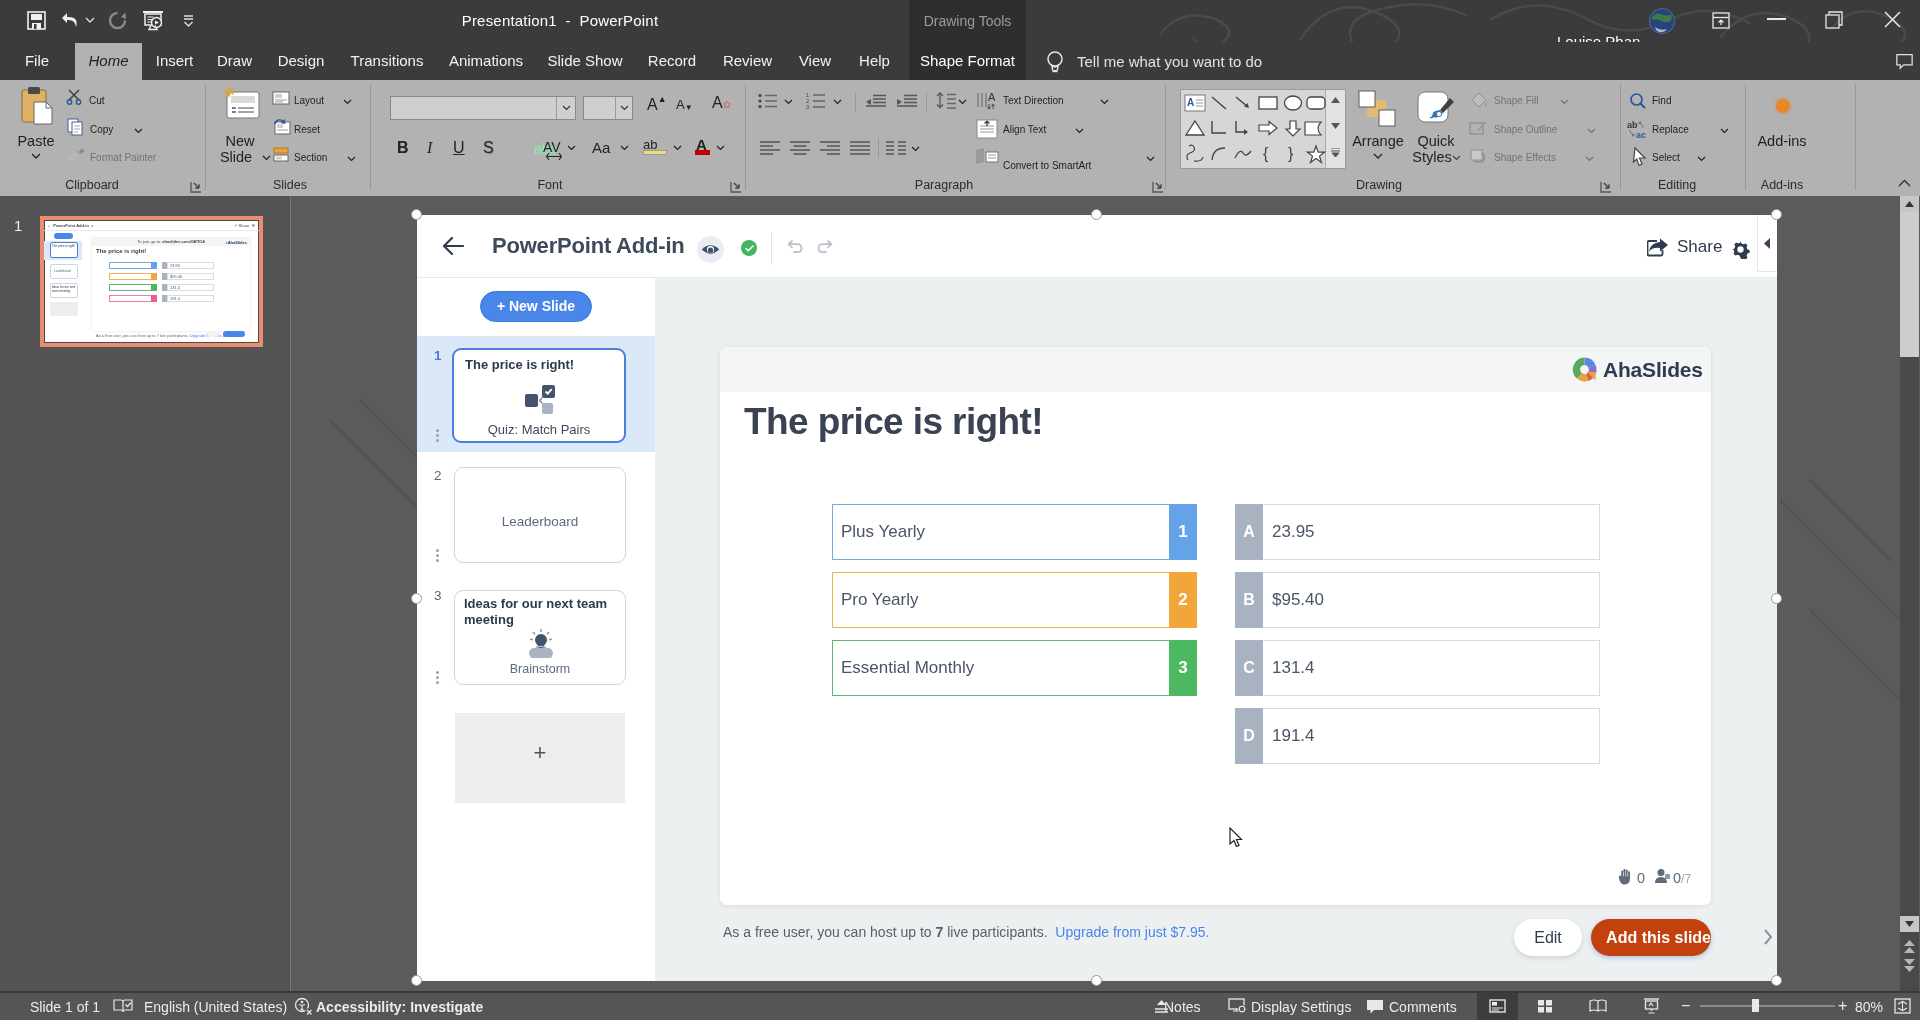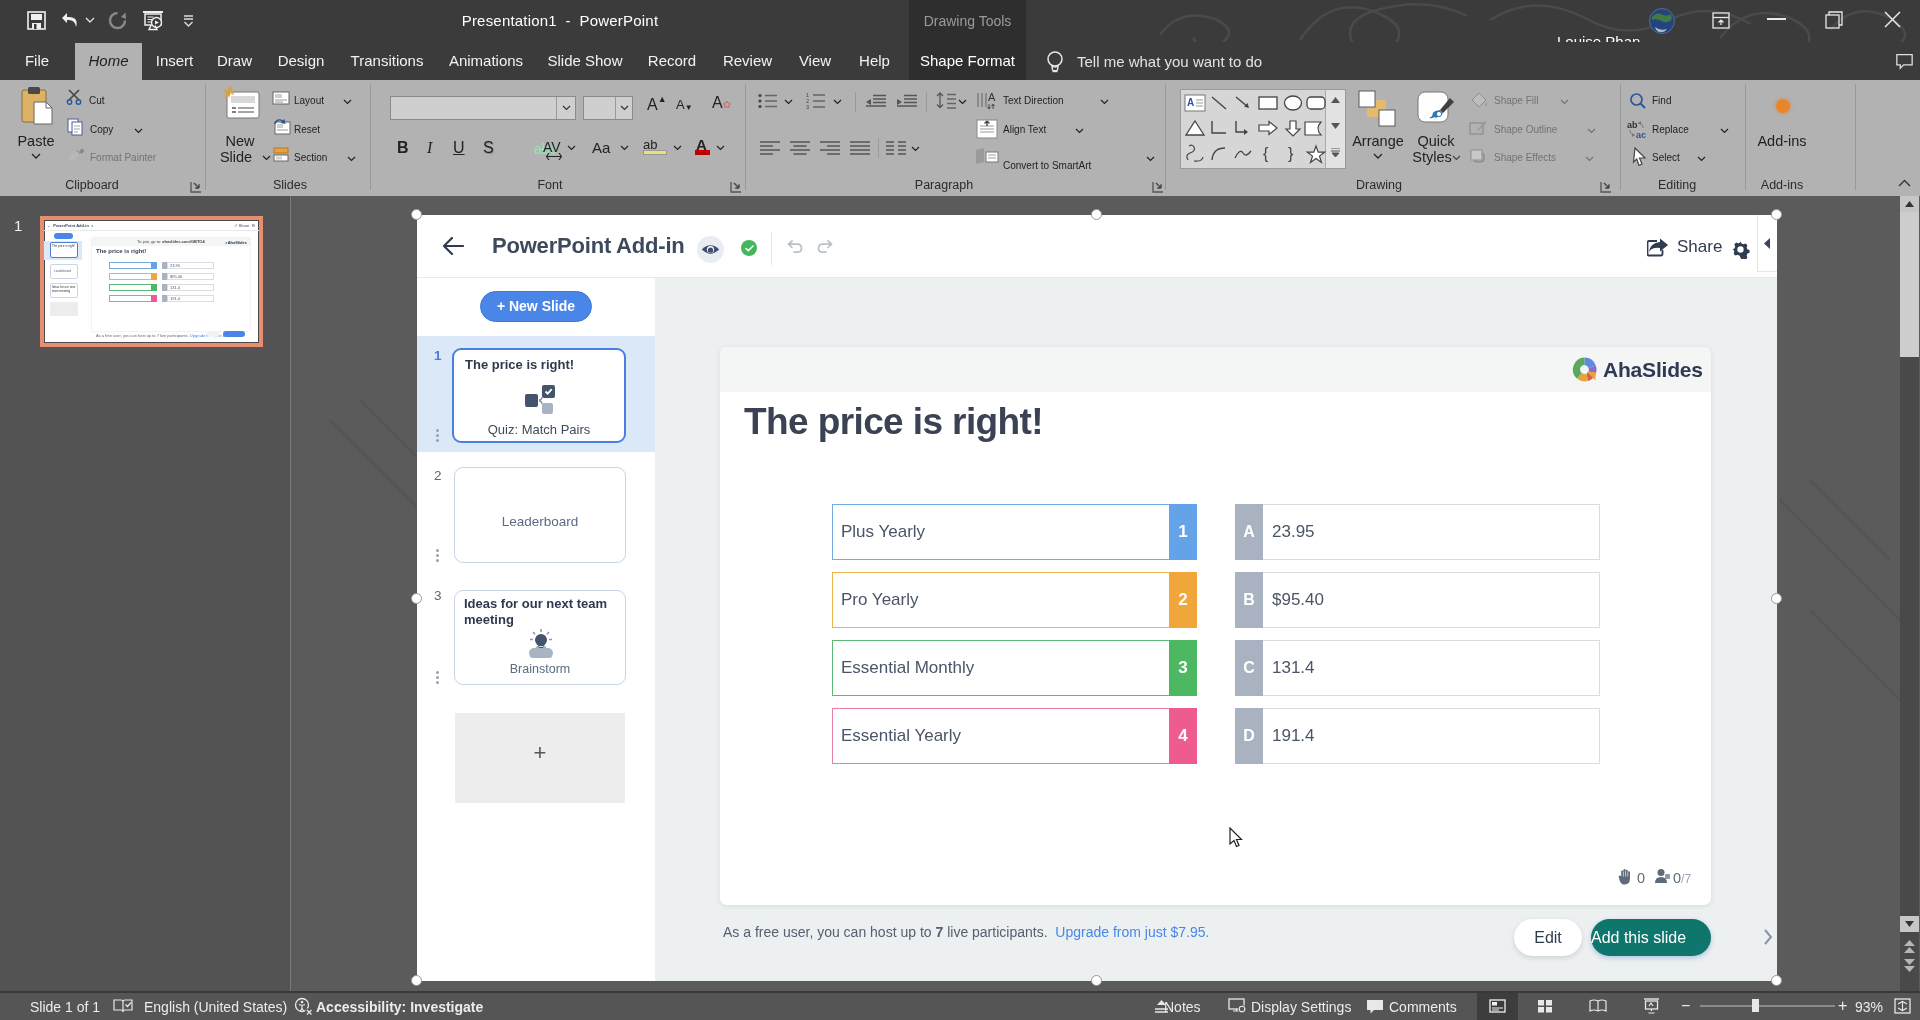--- a/index.html
+++ b/index.html
@@ -721,24 +721,20 @@
           <span class="badge" style="background:#64a3e8;">1</span>
         </div>
       <div class="lrow" style="top:225px; border-color:#ecb34c;">
           <span class="txt">Pro Yearly</span>
           <span class="badge" style="background:#f0a63a;">2</span>
         </div>
       <div class="lrow" style="top:293px; border-color:#5cb878;">
           <span class="txt">Essential Monthly</span>
           <span class="badge" style="background:#4cb861;">3</span>
         </div>
-      <div class="lrow" style="top:361px; border-color:#ec7fa5;">
-          <span class="txt">Essential Yearly</span>
-          <span class="badge" style="background:#ee5b90;">4</span>
-        </div>
       <div class="rrow" style="top:157px;">
           <span class="letter">A</span>
           <span class="val">23.95</span>
         </div>
       <div class="rrow" style="top:225px;">
           <span class="letter">B</span>
           <span class="val">$95.40</span>
         </div>
       <div class="rrow" style="top:293px;">
           <span class="letter">C</span>
@@ -757,21 +753,21 @@
       <svg style="position:absolute;left:934px;top:521px;" width="17" height="17" viewBox="0 0 17 17">
         <circle cx="7" cy="4.5" r="3.5" fill="#5f6b7a"></circle>
         <path d="M1 15 q0 -6 6 -6 q6 0 6 6 z" fill="#5f6b7a"></path>
         <rect x="11" y="6" width="5" height="5" rx="1" fill="#8d99a8"></rect>
       </svg>
       <div style="position:absolute;left:953px;top:523px;font-size:14.5px;color:#5f6b7a;">0<span style="font-size:12px;color:#9aa4b2;">/7</span></div>
     </div>
 
     <div style="position:absolute;left:68px;top:646px;font-size:14px;color:#55606e;">As a free user, you can host up to <b>7</b> live participants. &nbsp;<span style="color:#4a86e8;">Upgrade from just $7.95.</span></div>
     <div style="position:absolute;left:859px;top:641px;width:68px;height:37px;background:#fff;border-radius:19px;box-shadow:0 2px 5px rgba(60,70,90,0.18);text-align:center;line-height:37px;font-size:16px;color:#2f3b4c;">Edit</div>
-    <div style="position:absolute;left:936px;top:641px;width:120px;height:37px;background:#0f766e;border-radius:19px;box-shadow:0 2px 5px rgba(40,90,190,0.3);text-align:left;line-height:37px;font-size:16px;font-weight:normal;color:#fff;">Add this slide</div>
+    <div style="position:absolute;left:936px;top:641px;width:120px;height:37px;background:#c2410c;border-radius:19px;box-shadow:0 2px 5px rgba(40,90,190,0.3);text-align:right;line-height:37px;font-size:16px;font-weight:bold;color:#fff;">Add this slide</div>
     <svg style="position:absolute;left:1108px;top:650px;" width="10" height="18" viewBox="0 0 10 18">
         <path d="M2 2 l6 7 -6 7" fill="none" stroke="#8a93a3" stroke-width="2"></path>
       </svg>
   </div>
   <div id="newslide">+ New Slide</div>
 
   <div style="position:absolute;left:1340px;top:0px;width:20px;height:57px;background:#fff;border-left:1px solid #e3e6ea;border-bottom:1px solid #e3e6ea;"></div>
   <svg style="position:absolute;left:1345px;top:22px;" width="9" height="13" viewBox="0 0 9 13">
       <path d="M8 1 L2 6.5 L8 12 z" fill="#3a4556"></path>
     </svg>
@@ -841,18 +837,18 @@
   </svg>
   <svg class="a" style="left:1643px;top:998px;" width="17" height="16" viewBox="0 0 17 16">
     <path d="M1 1 h15" stroke="#e8e8e8" stroke-width="1.4"></path>
     <rect x="2.5" y="3" width="12" height="8" fill="none" stroke="#e8e8e8" stroke-width="1.3"></rect>
     <path d="M8.5 11 v2 M5.5 15 h6 M6 8 l2 -3 2 3" stroke="#e8e8e8" stroke-width="1.2" fill="none"></path>
   </svg>
   <div class="st" style="left:1681px;top:997px;font-size:16px;">−</div>
   <div class="a" style="left:1700px;top:1005px;width:135px;height:2px;background:#8a8a8a;"></div>
   <div class="a" style="left:1752px;top:999px;width:7px;height:13px;background:#e8e8e8;"></div>
   <div class="st" style="left:1838px;top:997px;font-size:16px;">+</div>
-  <div class="st" style="left:1855px;top:999px;">93%</div>
+  <div class="st" style="left:1855px;top:999px;">80%</div>
   <svg class="a" style="left:1894px;top:998px;" width="17" height="16" viewBox="0 0 17 16">
     <rect x="1" y="1" width="15" height="14" fill="none" stroke="#e8e8e8" stroke-width="1.3"></rect>
     <path d="M4 6 L8.5 3.5 L13 6 M4 10 L8.5 12.5 L13 10 M8.5 3.5 v9" stroke="#e8e8e8" stroke-width="1.1" fill="none"></path>
   </svg>
 </div>
 
 </body></html>

